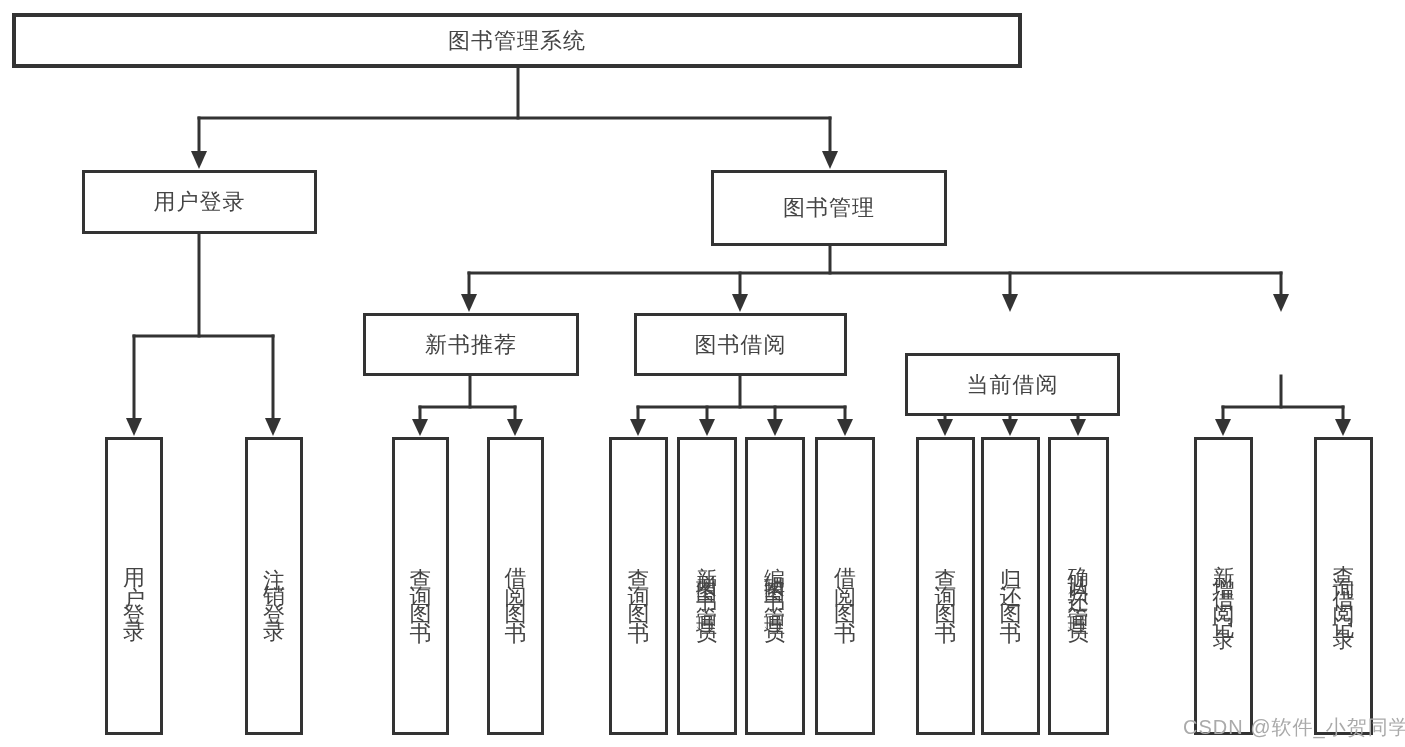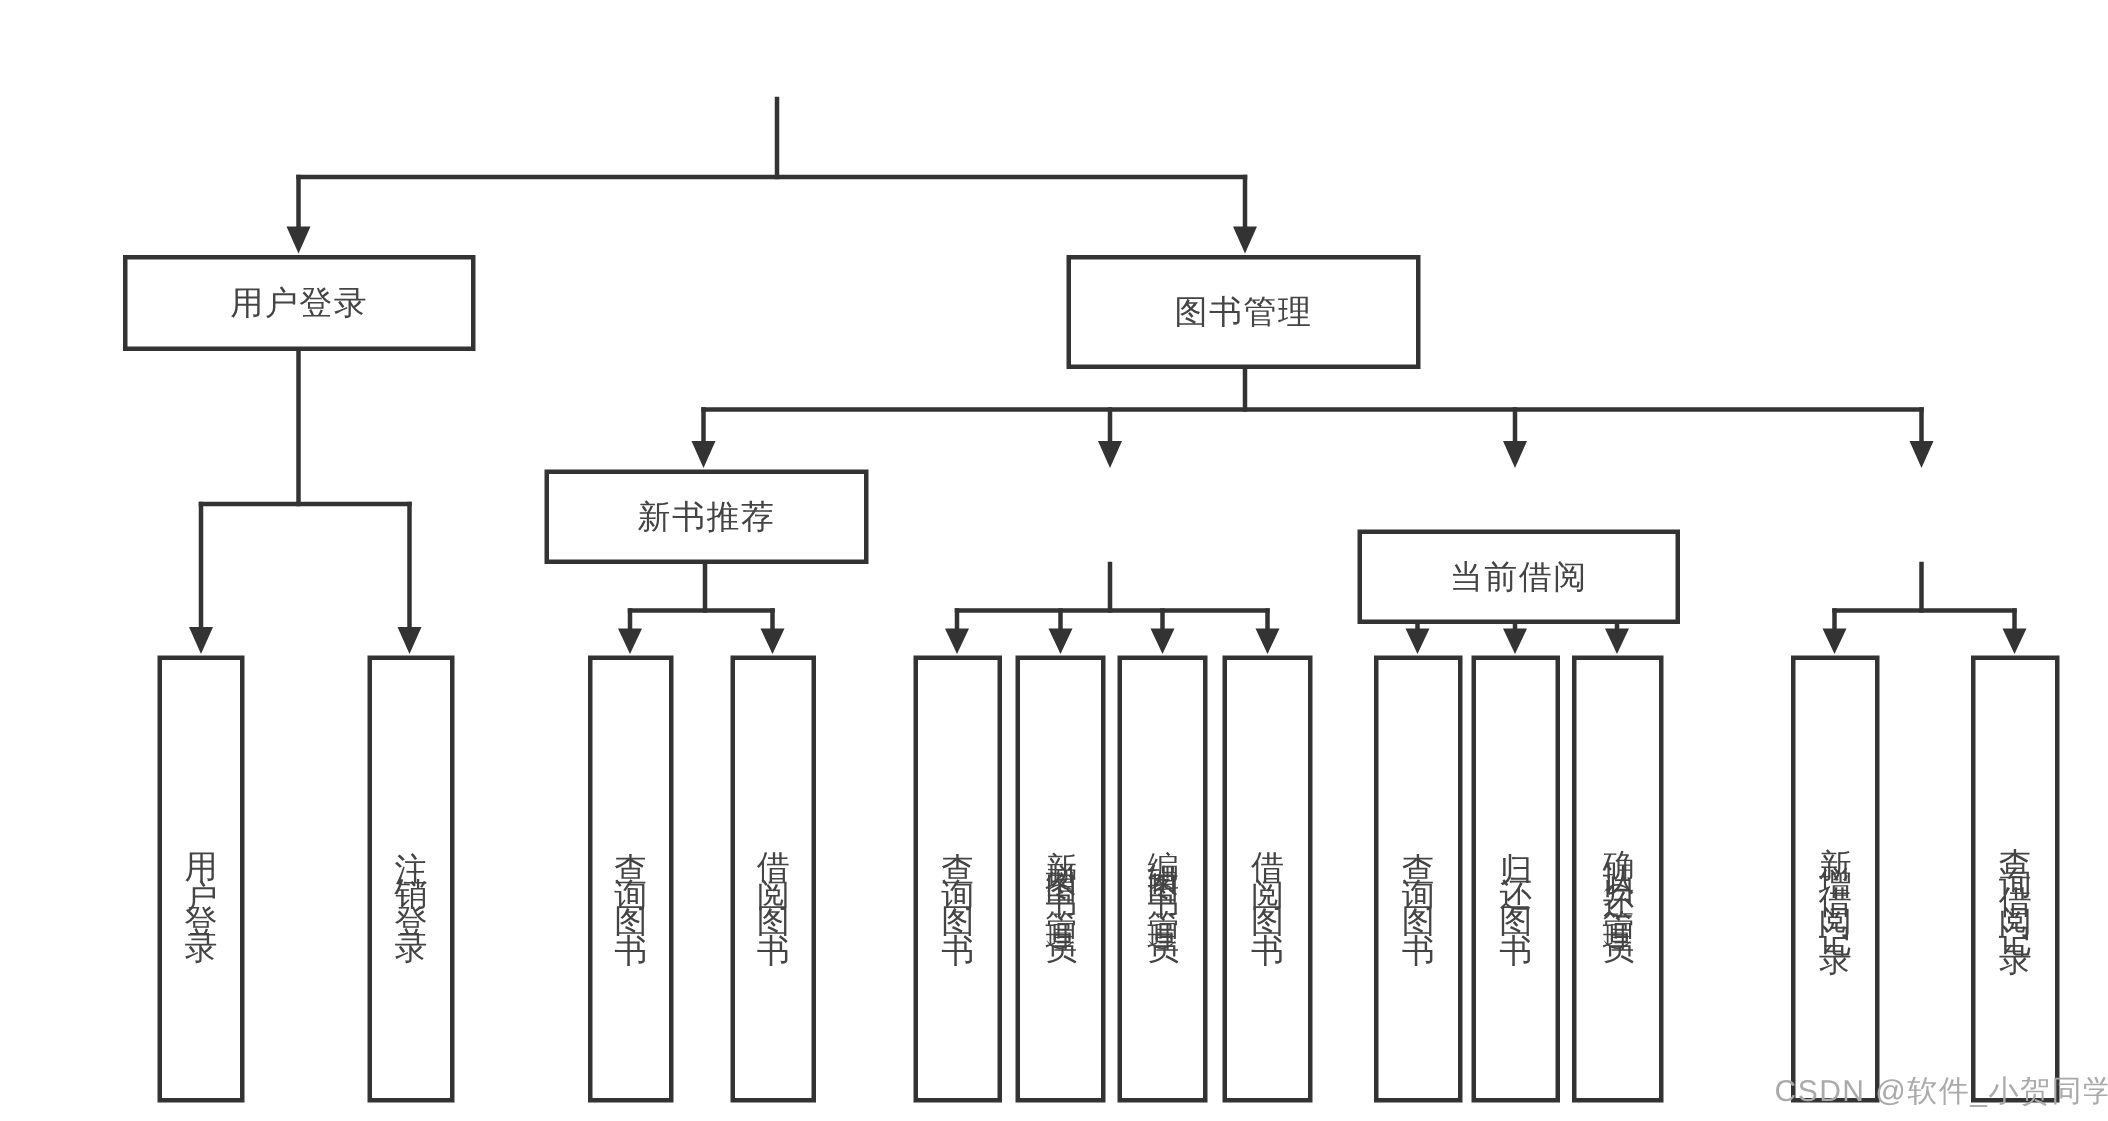--- a/index.html
+++ b/index.html
@@ -111,30 +111,36 @@
     <polygon points="1070,419 1086,419 1078,436" stroke="none"></polygon>
 
     <line x1="1281" y1="376" x2="1281" y2="407" fill="none"></line>
     <line x1="1223" y1="407" x2="1343" y2="407" fill="none"></line>
     <line x1="1223" y1="407" x2="1223" y2="421" fill="none"></line>
     <polygon points="1215,419 1231,419 1223,436" stroke="none"></polygon>
     <line x1="1343" y1="407" x2="1343" y2="421" fill="none"></line>
     <polygon points="1335,419 1351,419 1343,436" stroke="none"></polygon>
   </svg>
 
+  <div class="node root" style="left:12px;top:13px;width:1010px;height:55px;">
+    <span>图书管理系统</span>
+  </div>
 
   <div class="node" style="left:82px;top:170px;width:235px;height:64px;">
     <span>用户登录</span>
   </div>
   <div class="node" style="left:711px;top:170px;width:236px;height:76px;">
     <span>图书管理</span>
   </div>
 
   <div class="node" style="left:363px;top:313px;width:216px;height:63px;">
     <span>新书推荐</span>
+  </div>
+  <div class="node" style="left:634px;top:313px;width:213px;height:63px;">
+    <span>图书借阅</span>
   </div>
   <div class="node" style="left:905px;top:313px;width:215px;height:63px;margin-top:40px;">
     <span>当前借阅</span>
   </div>
 
   <div class="node leaf" style="left:105px;">
     <span class="vtext s4">用户登录</span>
   </div>
   <div class="node leaf" style="left:245px;">
     <span class="vtext s4">注销登录</span>

